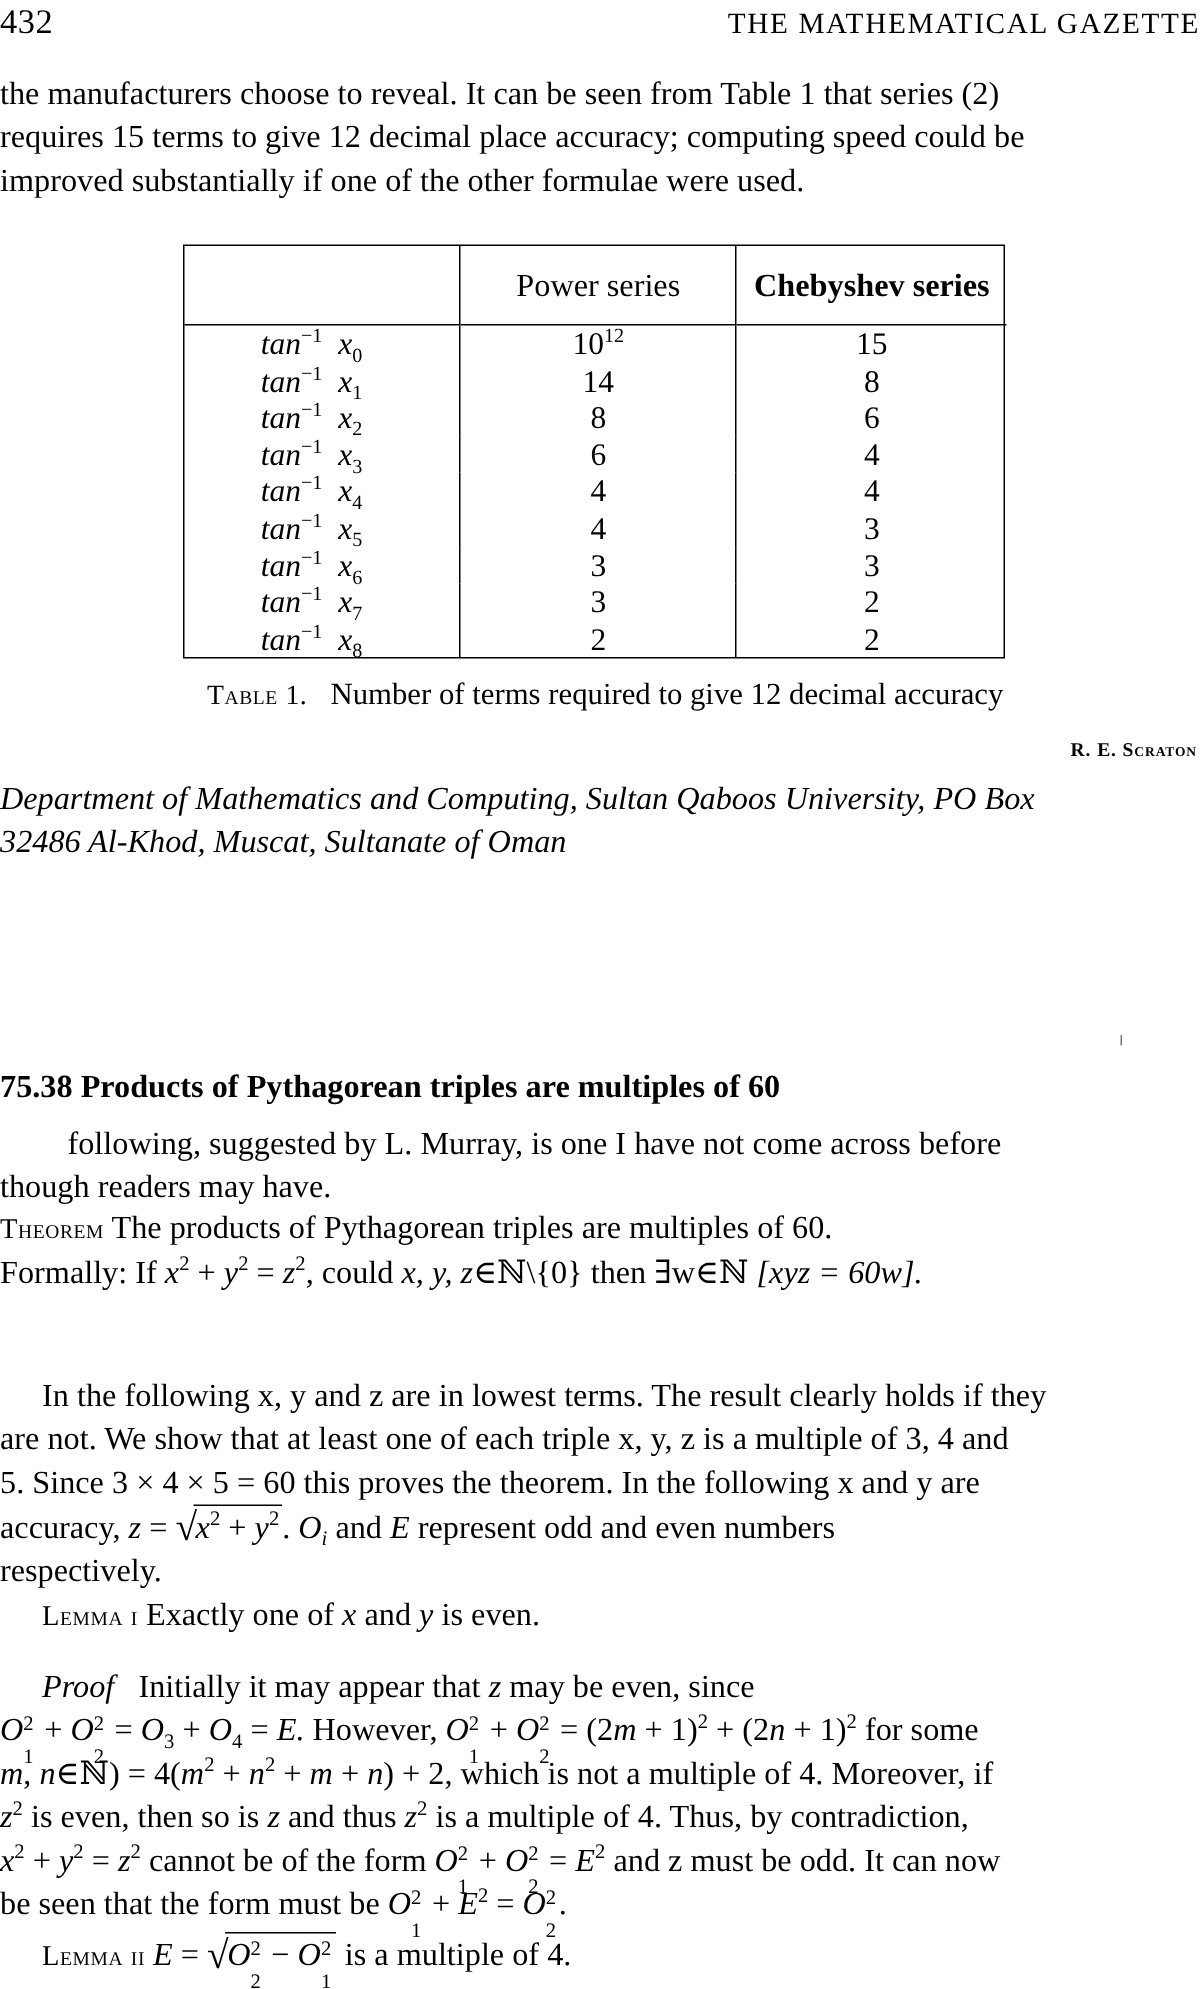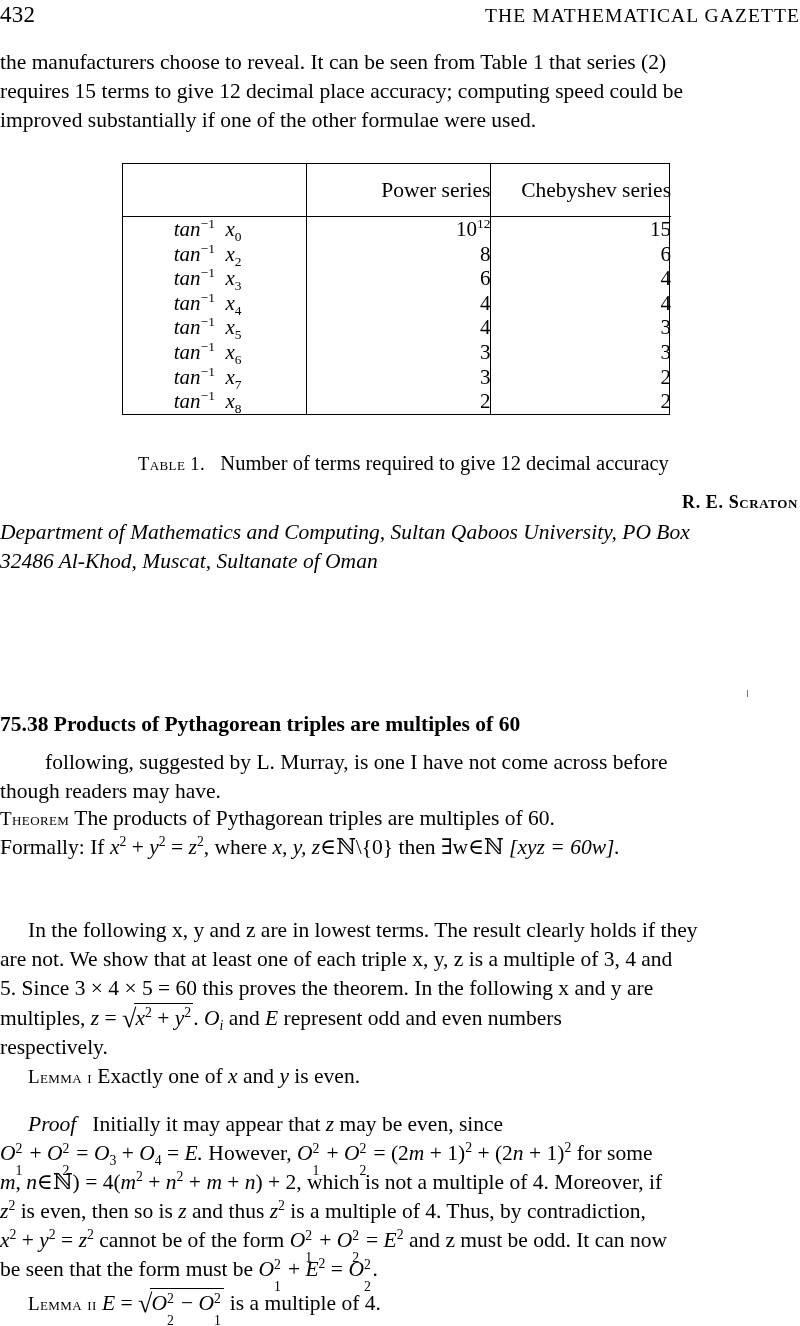--- a/index.html
+++ b/index.html
@@ -101,33 +101,32 @@
     width: 548px;
   }
   table.t1 {
     border-collapse: collapse;
     width: 548px;
     font-size: 21px;
   }
   table.t1 th, table.t1 td {
     border: 0;
     padding: 0;
-    text-align: right;
   }
   table.t1 .vb { border-left: 1.4px solid #000; }
   .thead-row th {
     height: 52px;
     vertical-align: middle;
     font-weight: normal;
     font-size: 21.5px;
     text-align: center;
   }
   .thead-row th.c0 { width: 184px; }
   .thead-row th.c1 { width: 184px; }
-  .thead-row th.c2 { width: 180px; }
+  .thead-row th.c2 { width: 180px; font-weight: bold; }
   .trow td { height: 24.6px; line-height: 24.6px; text-align: center; }
   .trow td.c0 { text-align: center; padding-right: 14px; }
   .pad-top td { padding-top: 7px; }
   .pad-bot td { padding-bottom: 7px; }
 
   .tbl-outer {
     border: 1.4px solid #000;
     border-top: 1.6px solid #000;
   }
   .hrule {
@@ -141,21 +140,21 @@
     width: 620px;
     font-size: 20.5px;
     line-height: 26px;
   }
   .tcap .sc { font-size: 18.5px; }
 
   .byline {
     position: absolute;
     right: 2px;
     top: 492px;
-    font-size: 18px;
+    font-size: 13px;
     letter-spacing: 0.6px;
     font-weight: bold;
     font-variant: small-caps;
   }
   .affil {
     position: absolute;
     left: 0;
     top: 518px;
     width: 716px;
     font-size: 21.5px;
@@ -207,20 +206,25 @@
             <th class="c2 vb">Chebyshev series</th>
           </tr>
         </thead>
         <tbody>
           <tr class="trow pad-top">
             <td class="c0"><span class="it">tan</span><sup>−1</sup>&nbsp; <i>x</i><sub>0</sub></td>
             <td class="c1 vb"><span>10</span><sup>12</sup></td>
             <td class="c2 vb">15</td>
           </tr>
           <tr class="trow">
+            <td class="c0"><span class="it">tan</span><sup>−1</sup>&nbsp; <i>x</i><sub>1</sub></td>
+            <td class="c1 vb">14</td>
+            <td class="c2 vb">8</td>
+          </tr>
+          <tr class="trow">
             <td class="c0"><span class="it">tan</span><sup>−1</sup>&nbsp; <i>x</i><sub>2</sub></td>
             <td class="c1 vb">8</td>
             <td class="c2 vb">6</td>
           </tr>
           <tr class="trow">
             <td class="c0"><span class="it">tan</span><sup>−1</sup>&nbsp; <i>x</i><sub>3</sub></td>
             <td class="c1 vb">6</td>
             <td class="c2 vb">4</td>
           </tr>
           <tr class="trow">
@@ -282,34 +286,34 @@
       <span class="sc">Theorem</span>
       <span>The products of Pythagorean triples are multiples of 60.</span>
     </p>
     <p class="tx nojust">
       <span>Formally:</span>
       <span>If</span>
       <i>x</i><sup>2</sup>
       <span>+</span>
       <i>y</i><sup>2</sup>
       <span>=</span>
-      <i>z</i><sup>2</sup><span>, where</span>
+      <i>z</i><sup>2</sup><span>, could</span>
       <i>x, y, z</i><span>∈</span><span>ℕ</span><span>\{0}</span>
       <span>then</span>
       <span>∃w</span><span>∈</span><span>ℕ</span>
       <i>[xyz = 60w].</i>
     </p>
   </div>
 
   <div class="body-block" style="top:916px;font-family:Liberation Serif, serif;">
     <p class="tx nojust" style="padding-left:28px;">In the following x, y and z are in lowest terms. The result clearly holds if they</p>
     <p class="tx nojust">are not. We show that at least one of each triple x, y, z is a multiple of 3, 4 and</p>
     <p class="tx nojust">5. Since 3 × 4 × 5 = 60 this proves the theorem. In the following x and y are</p>
     <p class="tx" style="text-align:justify;">
-      <span>multiples,</span>
+      <span>accuracy,</span>
       <i>z</i>
       <span>=</span>
       <span class="sqrt"><span class="rad">√</span><span class="rnd"><i>x</i><sup>2</sup> <span>+</span> <i>y</i><sup>2</sup></span></span><span>.</span>
       <i>O</i><sub><i>i</i></sub>
       <span>and</span>
       <i>E</i>
       <span>represent odd and even numbers</span>
     </p>
     <p class="tx nojust">respectively.</p>
   </div>

